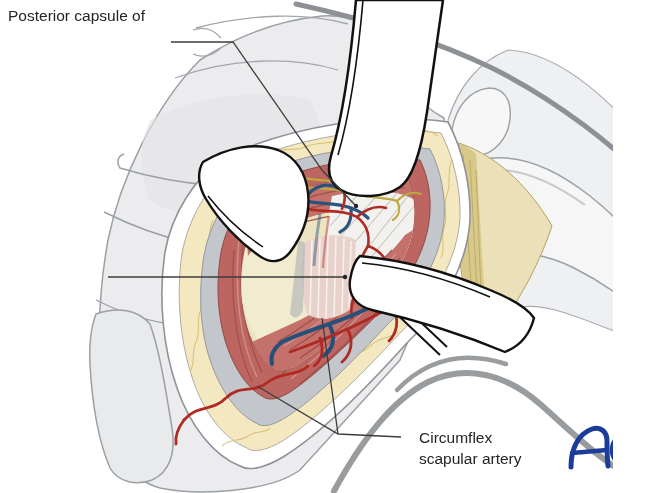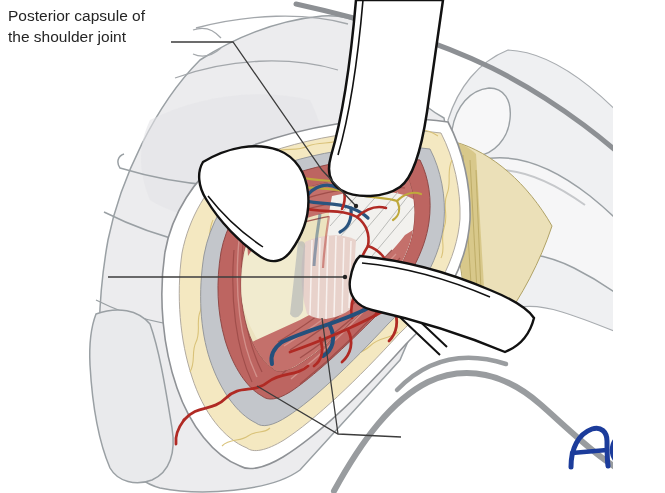--- a/index.html
+++ b/index.html
@@ -215,21 +215,24 @@
     <path d="M 171,42 L 233,42 L 322,170 L 355,205"></path>
     <circle cx="356" cy="206" r="2.2" fill="#222222" stroke="none"></circle>
     <path d="M 108,277 L 344,277"></path>
     <circle cx="345" cy="277" r="2.2" fill="#222222" stroke="none"></circle>
     <path d="M 401,437 L 338,434 L 257,386 M 338,434 L 322,318"></path>
   </g>
 </svg>
 
 <div class="lbl" style="left:8px;top:5px;">
   <span>Posterior capsule of</span><br>
-  <span>the shoulder joint</span>
+</div>
+<div class="lbl" style="left:419px;top:427px;">
+  <span>Circumflex</span><br>
+  <span>scapular artery</span>
 </div>
 
 <div class="logo" role="img" aria-label="AO">
   <svg width="92" height="66" viewBox="0 0 92 66">
     <g fill="none" stroke="#1c3c9b" stroke-width="5" stroke-linecap="round">
       <path d="M 7,47 C 7,29 14,14 28,9 C 37,6 43,12 43,21 C 43,30 43,38 44,46"></path>
       <path d="M 8,33 L 43,30" stroke-width="4.5"></path>
       <circle cx="65" cy="30" r="16.5" stroke-width="5.5"></circle>
     </g>
   </svg>

